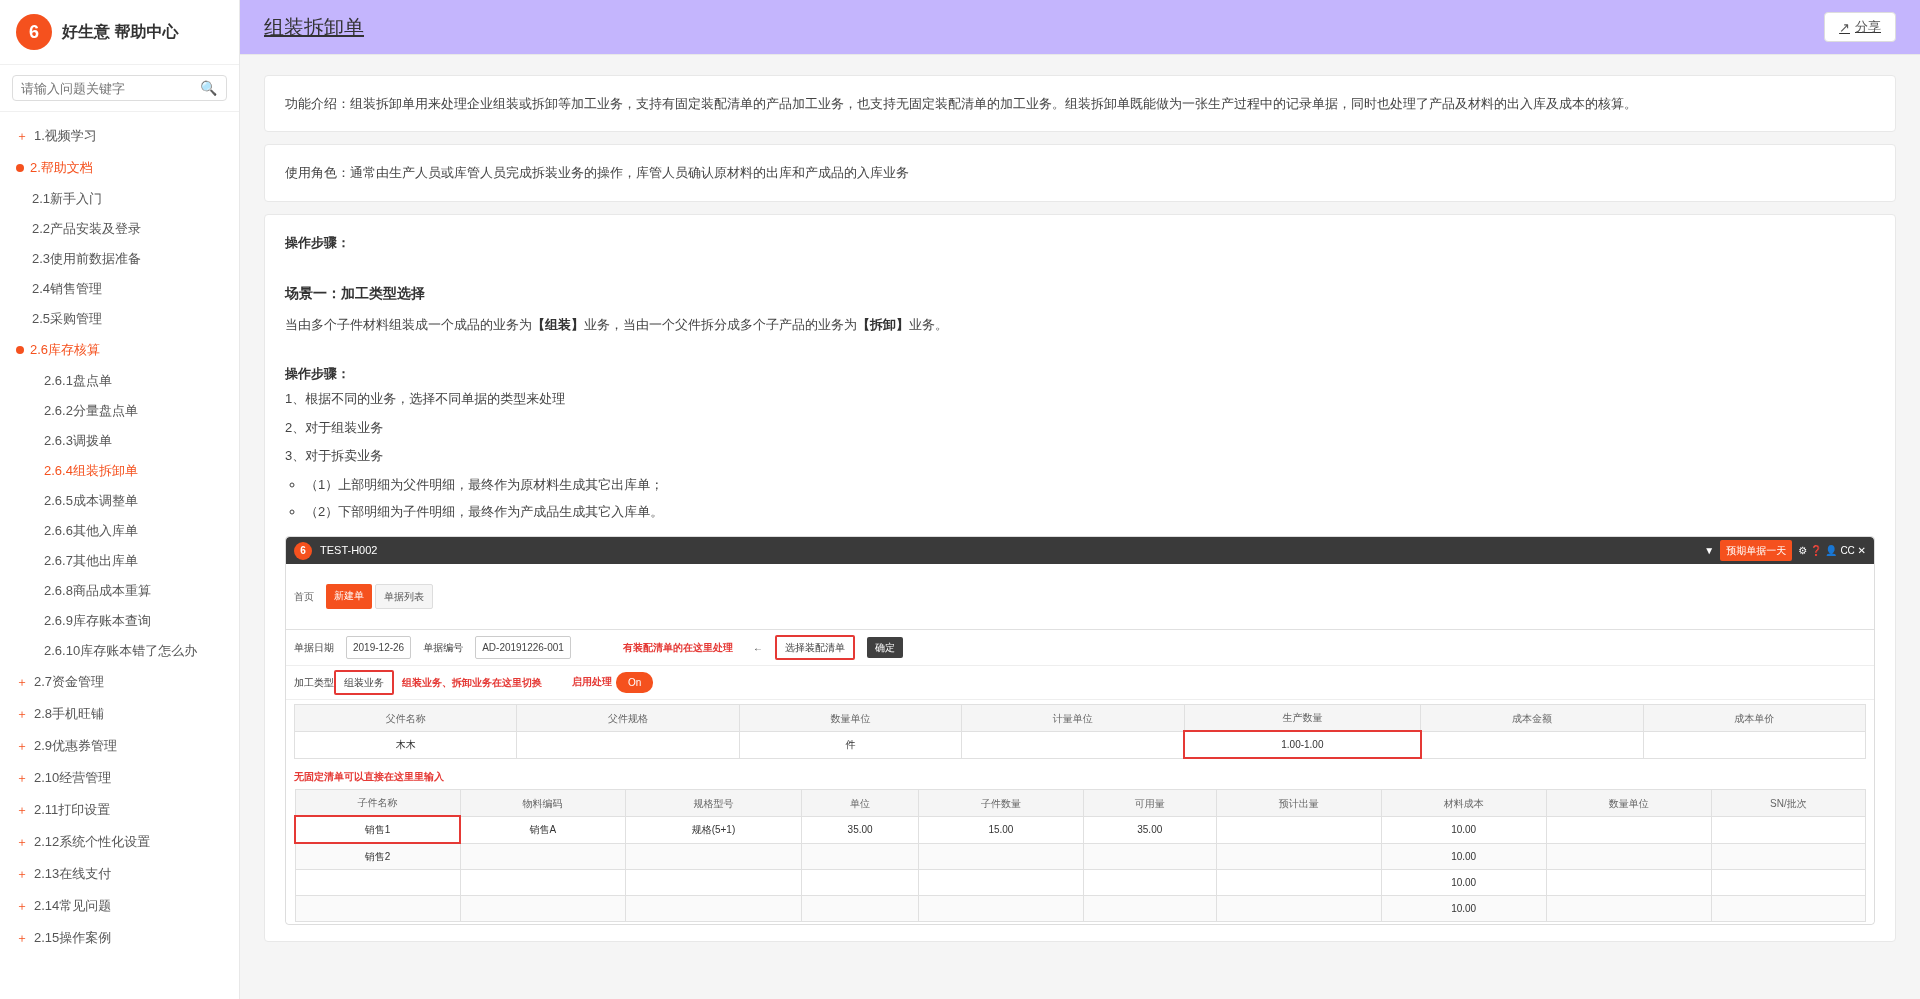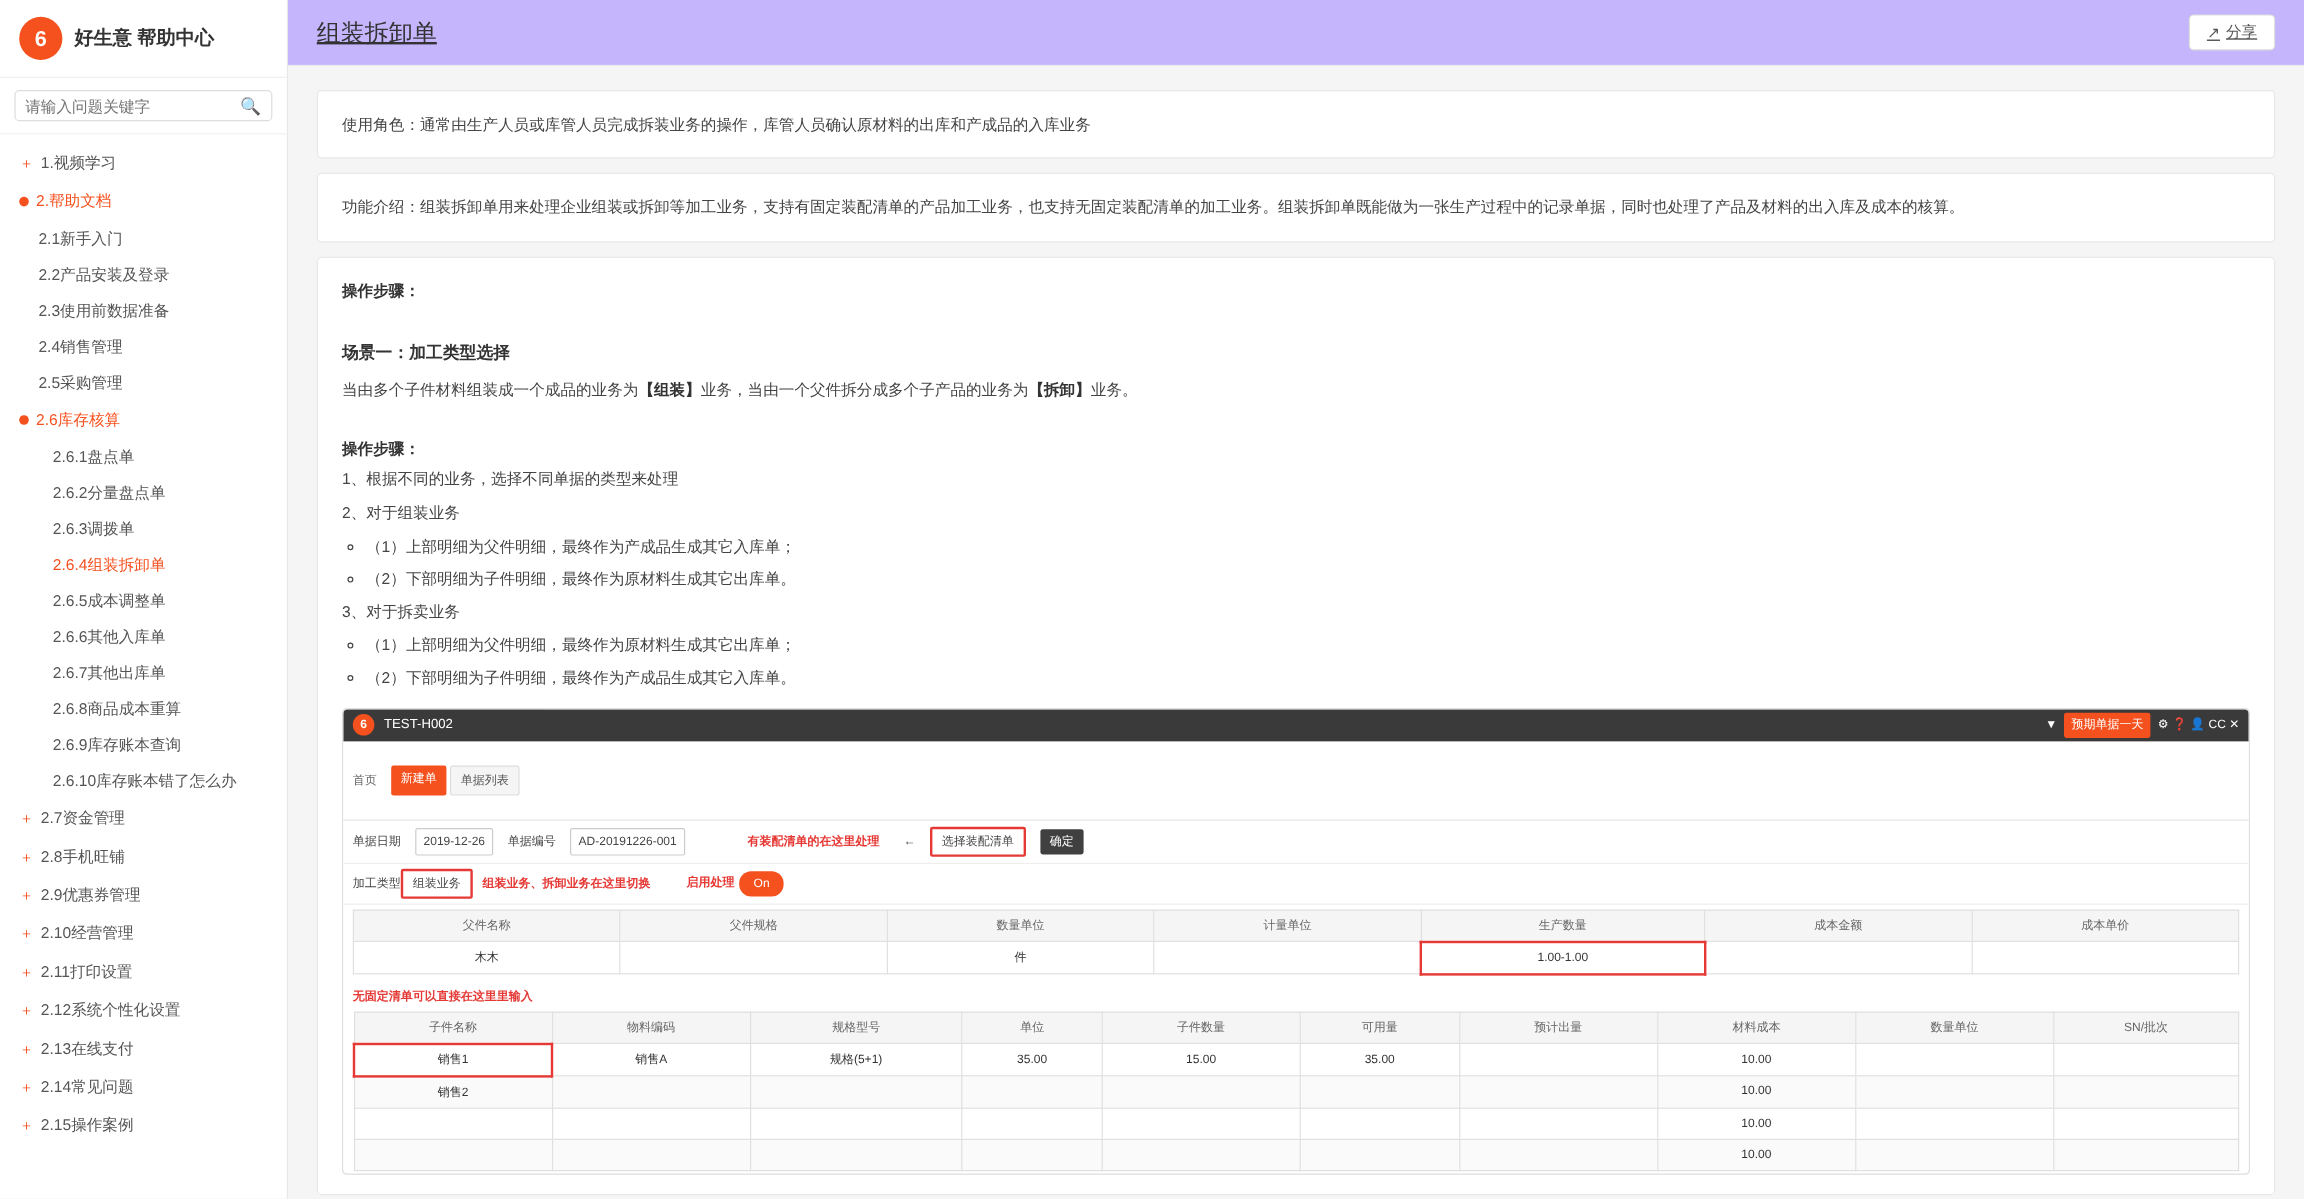--- a/index.html
+++ b/index.html
@@ -361,44 +361,40 @@
     <h1 class="page-title">组装拆卸单</h1>
     <button class="share-btn">
       <span>↗</span>
       <span>分享</span>
     </button>
   </div>
 
   <div class="content-body">
 
     <div class="content-section">
+      <span>功能介绍：组装拆卸单用来处理企业组装或拆卸等加工业务，支持有固定装配清单的产品加工业务，也支持无固定装配清单的加工业务。组装拆卸单既能做为一张生产过程中的记录单据，同时也处理了产品及材料的出入库及成本的核算。</span>
+    </div>
+
+    <div class="content-section">
       <span>使用角色：通常由生产人员或库管人员完成拆装业务的操作，库管人员确认原材料的出库和产成品的入库业务</span>
-    </div>
-
-    <div class="content-section">
-      <span>功能介绍：组装拆卸单用来处理企业组装或拆卸等加工业务，支持有固定装配清单的产品加工业务，也支持无固定装配清单的加工业务。组装拆卸单既能做为一张生产过程中的记录单据，同时也处理了产品及材料的出入库及成本的核算。</span>
     </div>
 
 
     <div class="content-block">
       <p><span class="bold-text">操作步骤：</span></p>
       <br>
       <p class="scenario">场景一：加工类型选择</p>
       <p>
         当由多个子件材料组装成一个成品的业务为<span class="bold-text">【组装】</span>业务，当由一个父件拆分成多个子产品的业务为<span class="bold-text">【拆卸】</span>业务。
       </p>
       <br>
       <p class="bold-text">操作步骤：</p>
       <ul class="steps-list">
         <li>1、根据不同的业务，选择不同单据的类型来处理</li>
         <li>2、对于组装业务</li>
-        <ul class="sub-steps">
-          <li>（1）上部明细为父件明细，最终作为产成品生成其它入库单；</li>
-          <li>（2）下部明细为子件明细，最终作为原材料生成其它出库单。</li>
-        </ul>
         <li>3、对于拆卖业务</li>
         <ul class="sub-steps">
           <li>（1）上部明细为父件明细，最终作为原材料生成其它出库单；</li>
           <li>（2）下部明细为子件明细，最终作为产成品生成其它入库单。</li>
         </ul>
       </ul>
 
       
       <div class="screenshot-container">
         <div class="fake-screenshot">

